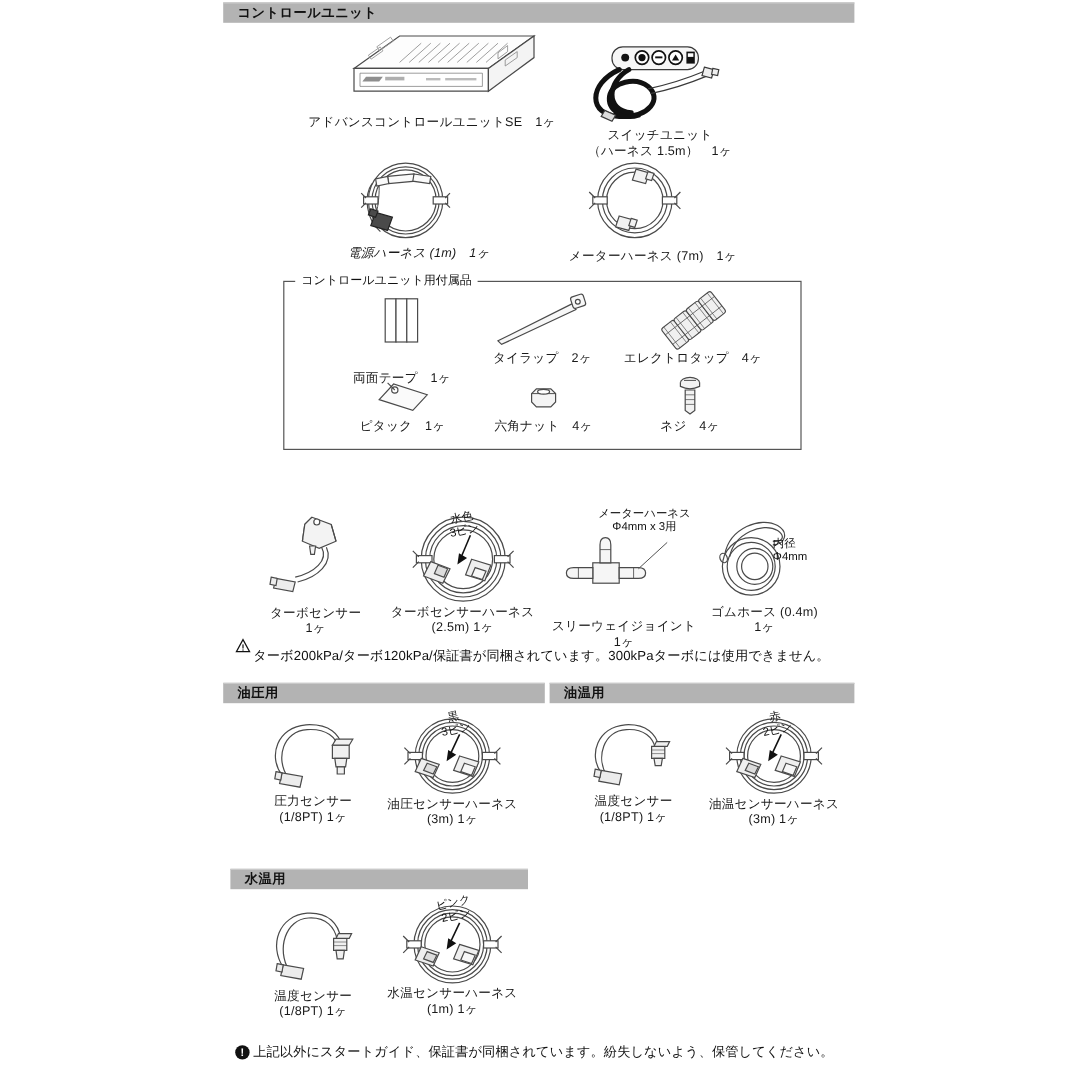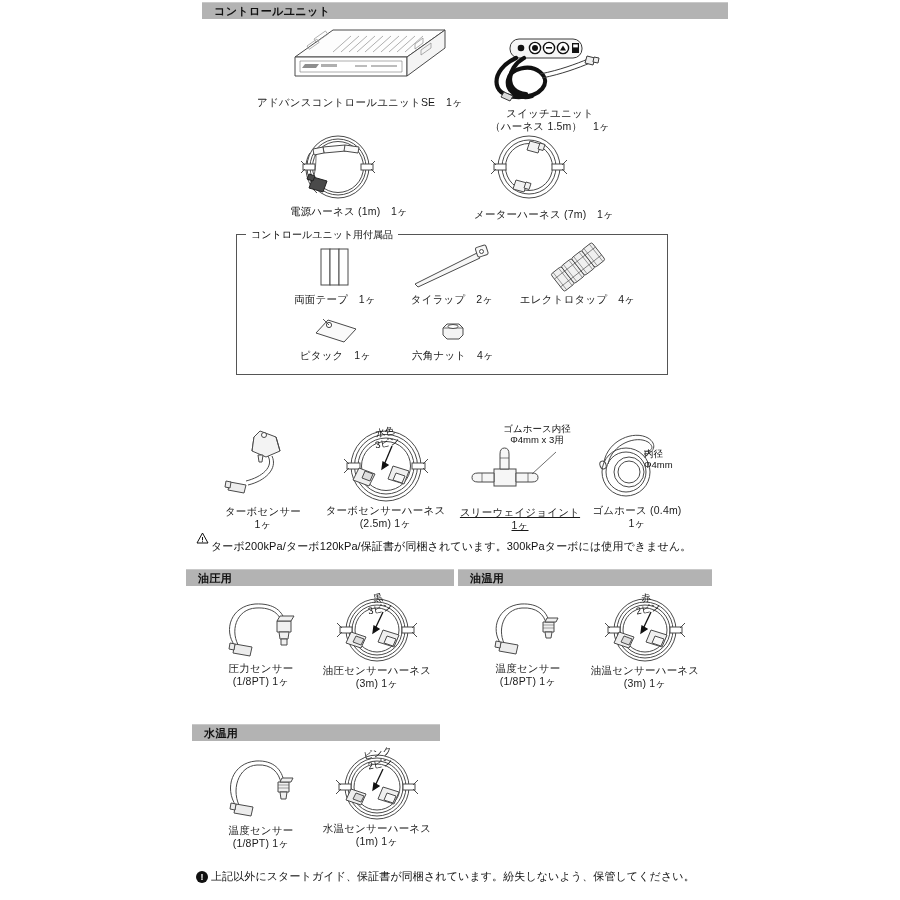--- a/index.html
+++ b/index.html
@@ -119,21 +119,21 @@
     text-align: center;
   }
   .anno.slant { transform: rotate(-12deg); }
   svg { display: block; overflow: visible; }
 </style>
 </head>
 <body>
 
 <div class="page">
 
-  <div class="sec-bar" style="left:202px; top:2px; width:526px;">
+  <div class="sec-bar" style="left:186px; top:2px; width:526px;">
     <span class="sec-title">コントロールユニット</span>
   </div>
 
   <div class="item" style="left:255px; top:24px; width:210px;">
     <div class="art">
       <svg width="200" height="68" viewBox="0 0 200 68">
         <g fill="none" stroke="#4a4a4a" stroke-width="1">
 
           <path d="M40 33 L78 6 L190 6 L152 33 Z" fill="#fdfdfd"></path>
 
@@ -244,21 +244,21 @@
 
         <g stroke="#222" stroke-width="1" fill="#4a4a4a">
           <path d="M30 44 l14 4 l-4 11 l-14 -4 z"></path>
           <path d="M26 41 l6 2 l-2 5 l-6 -2 z"></path>
         </g>
         <g fill="none" stroke="#4a4a4a" stroke-width="0.8">
           <path d="M33 22 C 33 32, 32 38, 31 43"></path>
         </g>
       </svg>
     </div>
-    <div class="cap" style="margin-top:0;">電源ハーネス (1m)　1ヶ</div>
+    <div class="cap" style="margin-top:0;font-style:italic;">電源ハーネス (1m)　1ヶ</div>
   </div>
 
   <div class="item" style="left:474px; top:133px; width:140px;">
     <div class="art">
       <svg width="110" height="72" viewBox="0 0 110 72">
         <g fill="none" stroke="#4a4a4a" stroke-width="1">
           <circle cx="55" cy="34" r="31"></circle>
           <circle cx="55" cy="34" r="27"></circle>
           <circle cx="55" cy="34" r="23.5"></circle>
         </g>
@@ -289,21 +289,21 @@
   <div class="item" style="left:270px; top:244px; width:130px;">
     <div class="art">
       <svg width="40" height="46" viewBox="0 0 40 46" style="margin:0 auto;">
         <g fill="#ffffff" stroke="#4a4a4a" stroke-width="1">
           <rect x="6" y="5" width="9" height="36"></rect>
           <rect x="15" y="5" width="9" height="36"></rect>
           <rect x="24" y="5" width="9" height="36"></rect>
         </g>
       </svg>
     </div>
-    <div class="cap" style="margin-top:3px;">両面テープ　1ヶ</div>
+    <div class="cap" style="margin-top:19px;">両面テープ　1ヶ</div>
   </div>
 
   <div class="item" style="left:392px; top:244px; width:120px;">
     <div class="art">
       <svg width="82" height="46" viewBox="0 0 82 46" style="margin:0 auto;">
         <g fill="#f7f7f7" stroke="#4a4a4a" stroke-width="1">
           <path d="M4 40 L66 9 L69 14 L7 43 Z"></path>
           <rect x="64" y="4" width="11" height="10" rx="2" transform="rotate(-18 64 4)"></rect>
           <circle cx="70.5" cy="7.5" r="2" fill="#fff"></circle>
         </g>
@@ -349,20 +349,34 @@
         <g fill="#f4f4f4" stroke="#4a4a4a" stroke-width="1">
           <path d="M5 12 L9 8 L21 8 L25 12 L25 19 L21 23 L9 23 L5 19 Z"></path>
           <path d="M5 12 L25 12" stroke-width="0.8"></path>
           <ellipse cx="15" cy="10.5" rx="5" ry="2" fill="#fff"></ellipse>
         </g>
       </svg>
     </div>
     <div class="cap" style="margin-top:3px;">六角ナット　4ヶ</div>
   </div>
 
+  <div class="item" style="left:520px; top:312px; width:110px;">
+    <div class="art">
+      <svg width="26" height="34" viewBox="0 0 26 34" style="margin:0 auto;">
+        <g fill="#f2f2f2" stroke="#4a4a4a" stroke-width="1">
+          <ellipse cx="13" cy="7" rx="8" ry="4.5"></ellipse>
+          <path d="M5 7 L5 10 Q13 14 21 10 L21 7"></path>
+          <path d="M9 13 L9 30 L13 33 L17 30 L17 13 Z"></path>
+          <path d="M9 17 h8 M9 21 h8 M9 25 h8" stroke-width="0.6"></path>
+          <path d="M8 5 h10" stroke-width="0.8"></path>
+        </g>
+      </svg>
+    </div>
+    <div class="cap" style="margin-top:3px;">ネジ　4ヶ</div>
+  </div>
 
 
   <div class="item" style="left:203px; top:425px; width:120px;">
     <div class="art">
       <svg width="90" height="78" viewBox="0 0 90 78" style="margin:0 auto;">
         <g fill="#f3f3f3" stroke="#4a4a4a" stroke-width="1">
 
           <path d="M42 6 L58 12 L62 26 L48 32 L34 26 L36 12 Z"></path>
           <path d="M42 6 L36 12 L34 26"></path>
           <path d="M58 12 L62 26"></path>
@@ -438,24 +452,24 @@
           <path d="M68 49 L68 58" stroke-width="0.7"></path>
 
           <path d="M40 45 L40 30 Q40 24 44.5 24 Q49 24 49 30 L49 45 Z"></path>
           <path d="M40 34 L49 34" stroke-width="0.7"></path>
         </g>
 
         <g stroke="#4a4a4a" stroke-width="0.8" fill="none">
           <path d="M72 50 L96 28"></path>
         </g>
       </svg>
-      <div class="anno" style="left:36px; top:-1px; width:92px; text-align:center;">ゴムホース内径
+      <div class="anno" style="left:36px; top:-1px; width:92px; text-align:center;">メーターハーネス
 Φ4mm x 3用</div>
     </div>
-    <div class="cap" style="margin-top:2px;text-decoration:underline;">スリーウェイジョイント
+    <div class="cap" style="margin-top:12px;">スリーウェイジョイント
 1ヶ</div>
   </div>
 
   <div class="item" style="left:578px; top:424px; width:118px;">
     <div class="art" style="height:80px;">
       <svg width="110" height="80" viewBox="0 0 110 80" style="margin:0 auto;">
         <g fill="none" stroke="#4a4a4a" stroke-width="1">
 
           <circle cx="44" cy="48" r="24"></circle>
           <circle cx="44" cy="48" r="20"></circle>

